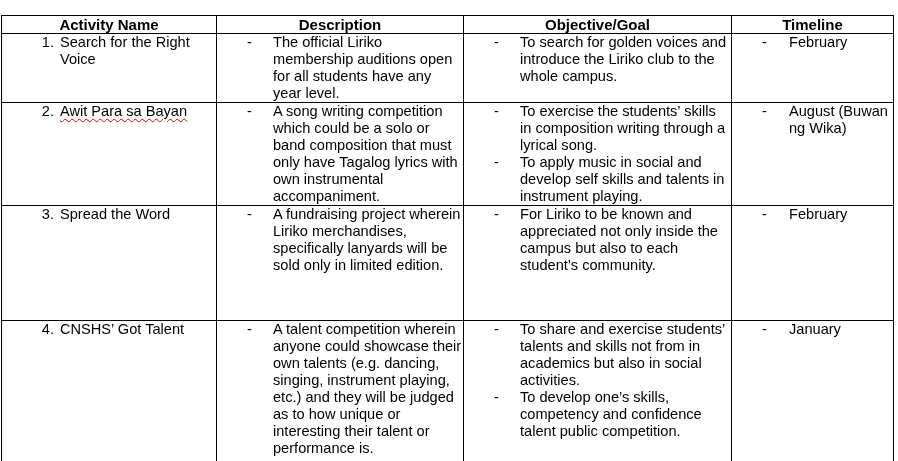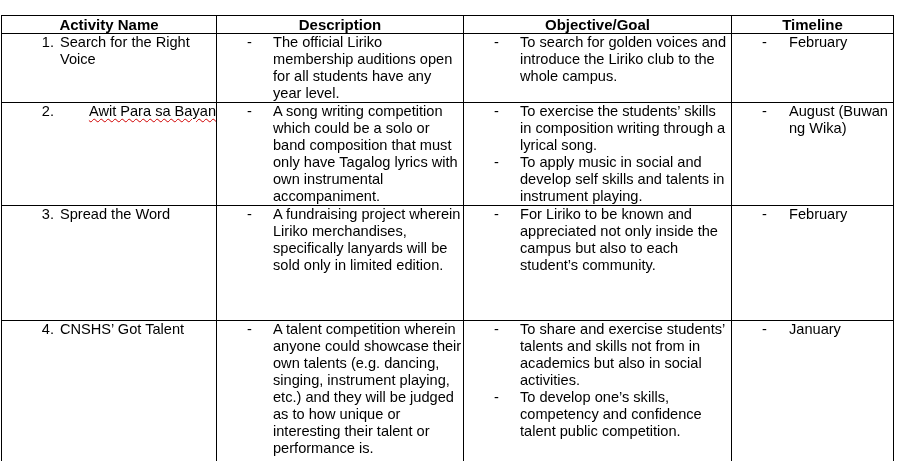--- a/index.html
+++ b/index.html
@@ -9,21 +9,21 @@
   th { font-weight: bold; text-align: center; height: 17px; font-size: 15px; }
   .c1 { width: 215px; } .c2 { width: 247px; } .c3 { width: 268px; } .c4 { width: 162px; }
   .act { display: flex; }
   .num { width: 52px; text-align: right; padding-right: 6px; flex: none; }
   .bl { display: flex; }
   .dash { flex: none; text-align: left; }
   .c2 .dash { width: 56px; padding-left: 30px; box-sizing: border-box; }
   .c3 .dash { width: 56px; padding-left: 30px; box-sizing: border-box; }
   .c4 .dash { width: 57px; padding-left: 30px; box-sizing: border-box; }
   .txt { flex: 1; }
-  .sq { text-decoration: underline wavy #d00000; text-decoration-thickness: 1px; text-underline-offset: 2px; text-align: right; }
+  .sq { text-decoration: underline wavy #d00000; text-decoration-thickness: 1px; text-underline-offset: 2px; }
   tr.r1 td { height: 67px; } tr.r2 td { height: 102px; } tr.r3 td { height: 114px; } tr.r4 td { height: 153px; }
 </style>
 </head>
 <body>
 
 <table>
   <colgroup>
       <col class="c1">
       <col class="c2">
       <col class="c3">

